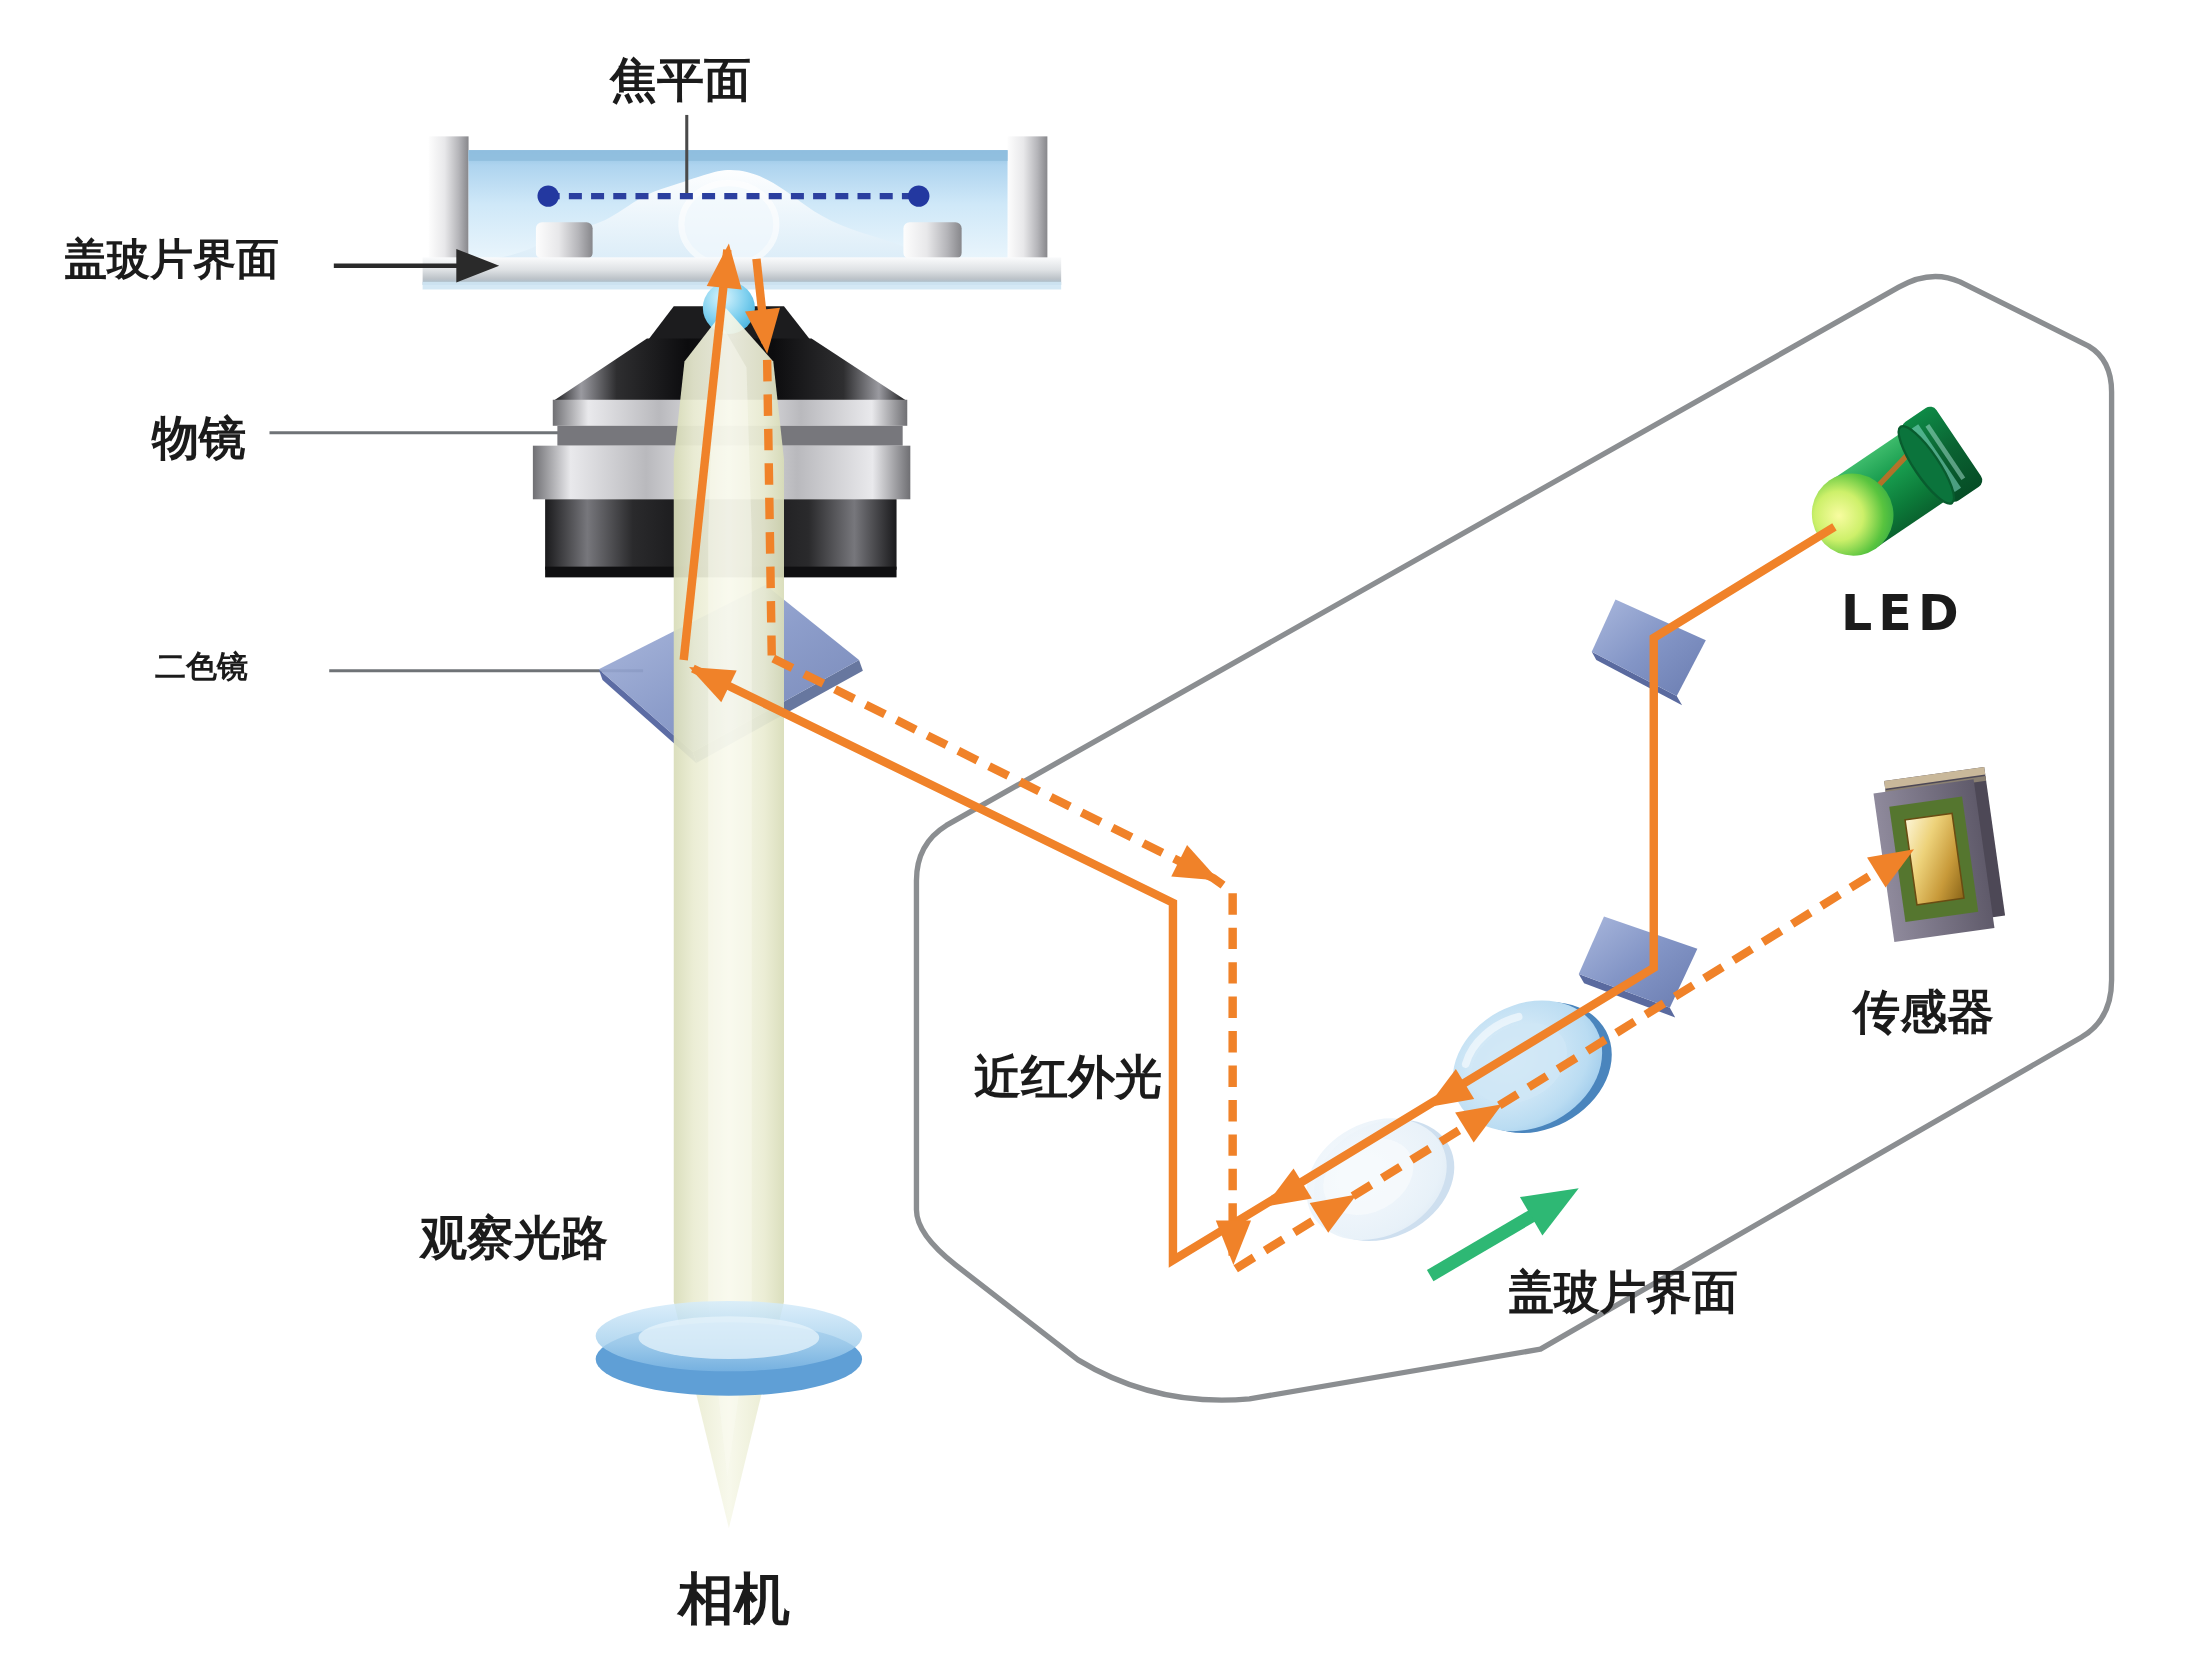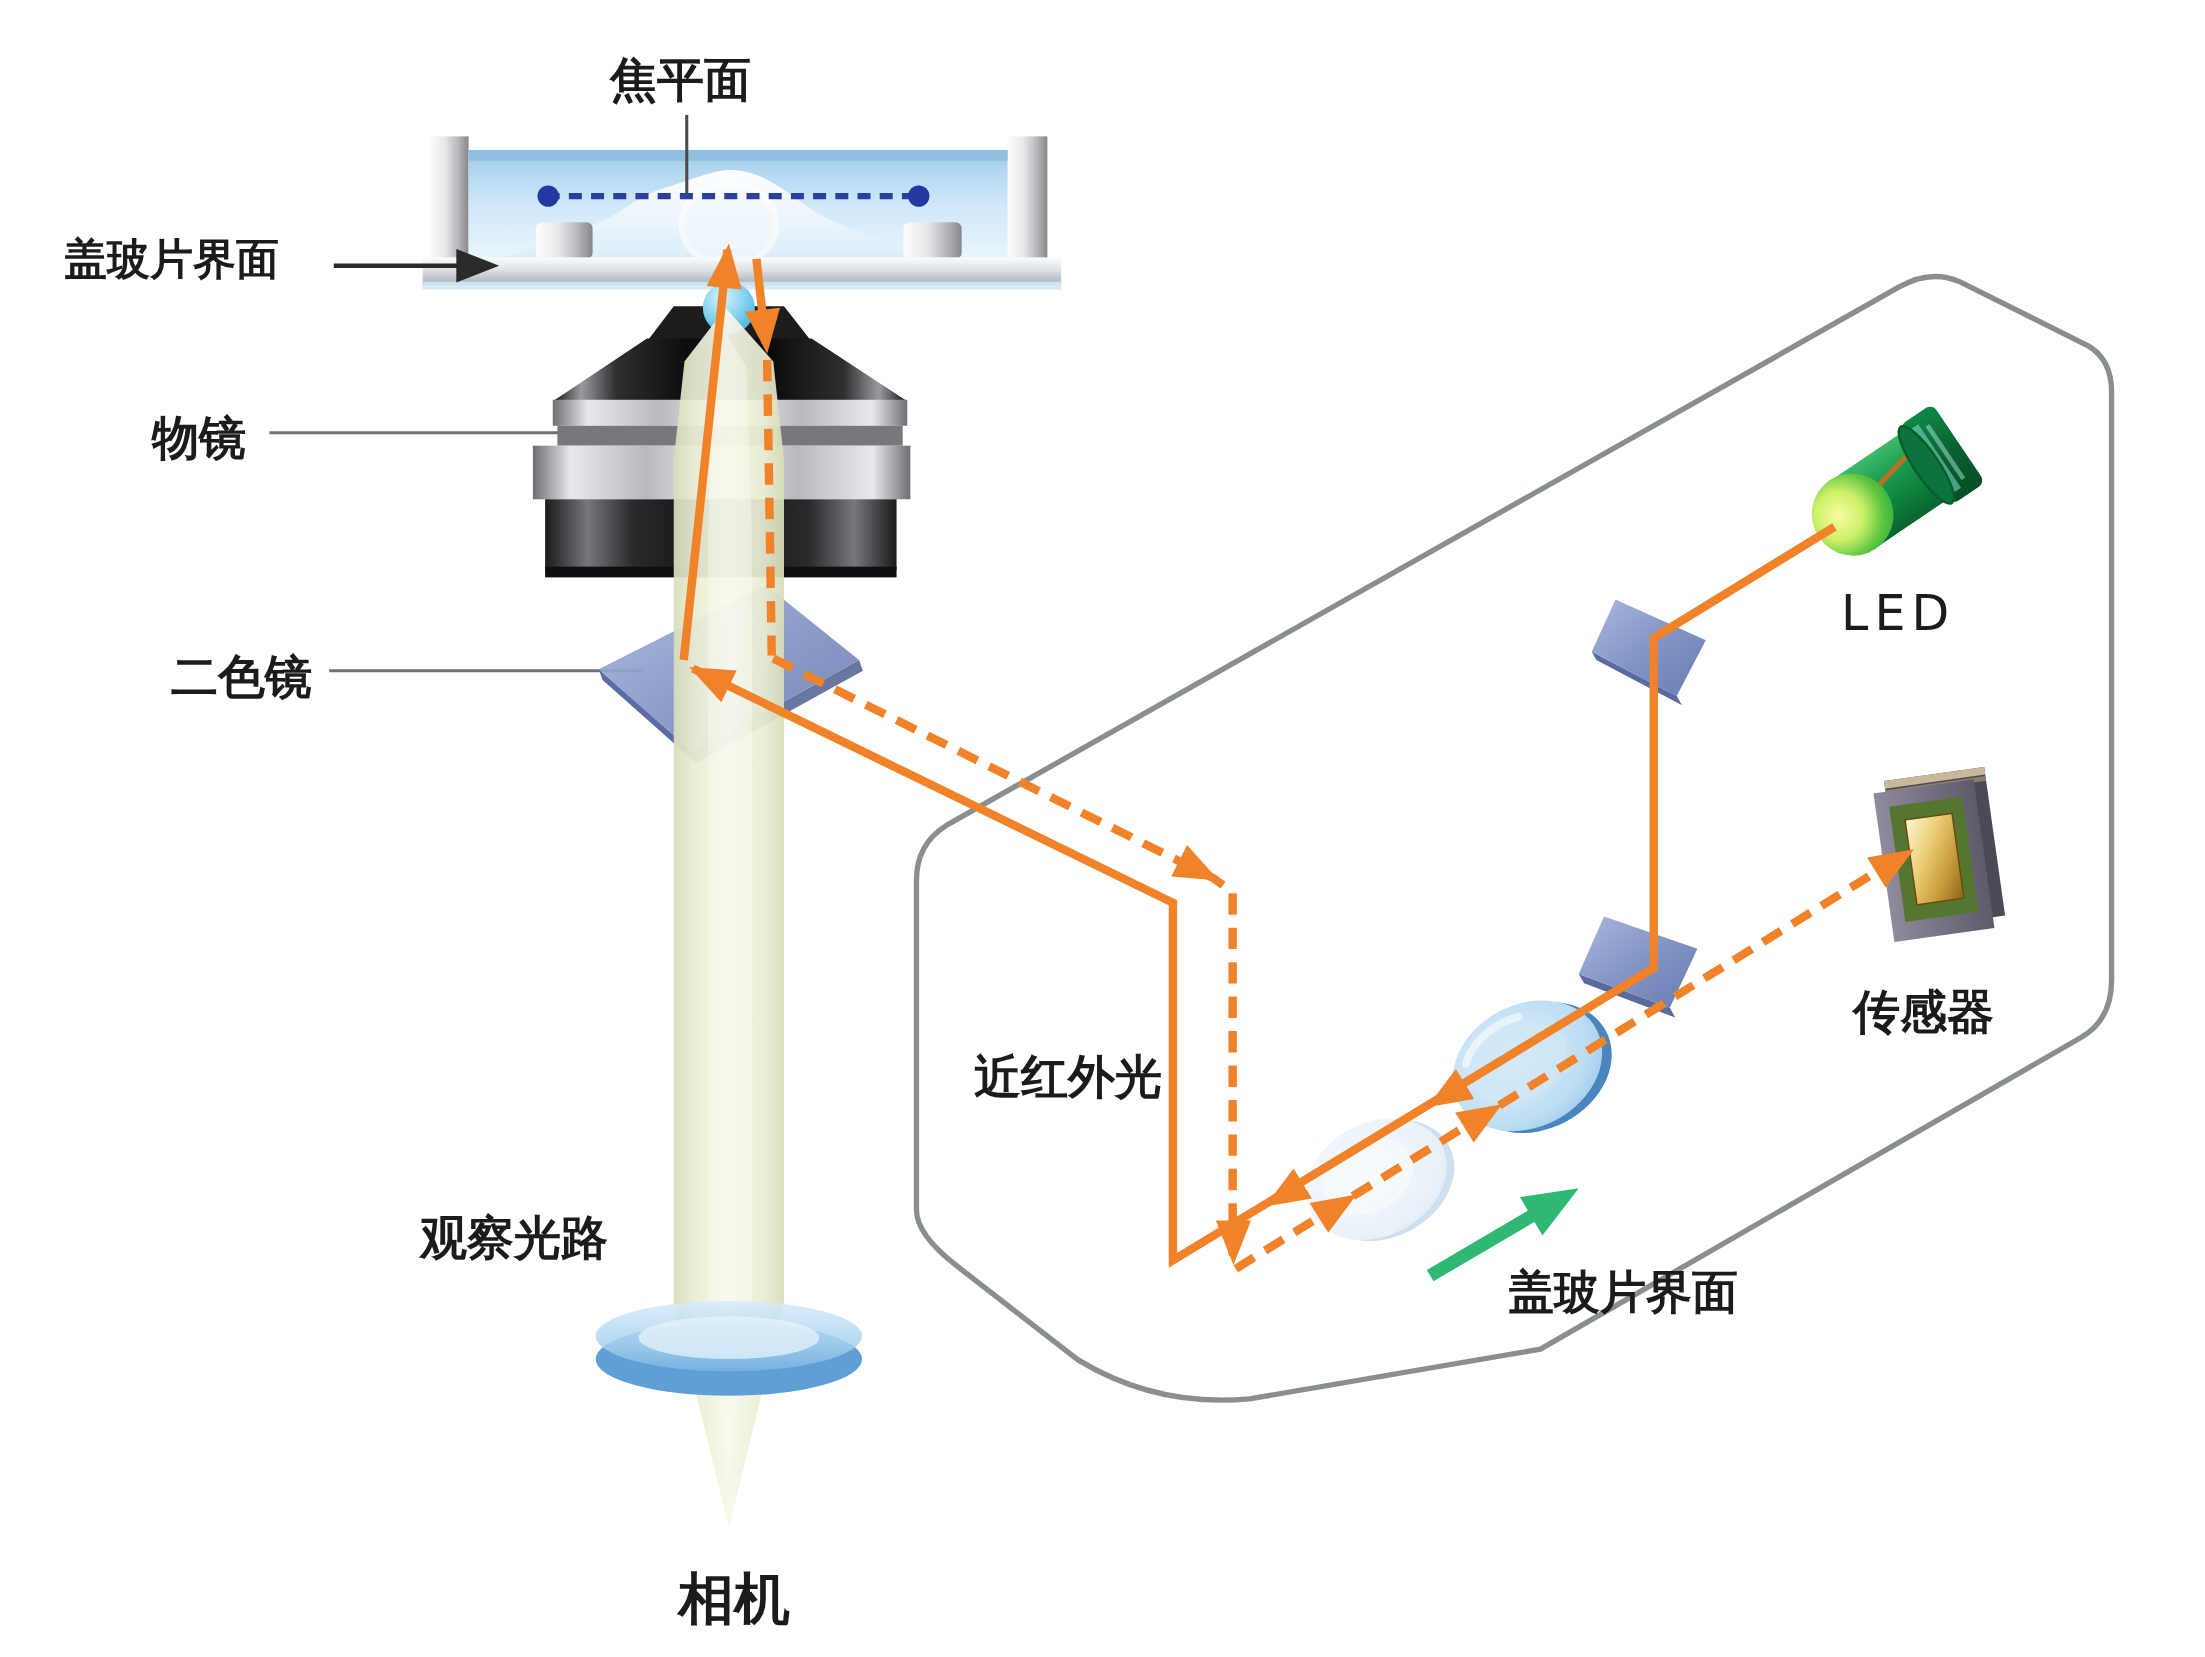--- a/index.html
+++ b/index.html
@@ -4,25 +4,25 @@
 <style>
   html,body{margin:0;padding:0;background:#ffffff;}
   #stage{position:relative;width:2205px;height:1657px;background:#ffffff;overflow:hidden;
          font-family:"DejaVu Sans","Liberation Sans",sans-serif;}
   #art{position:absolute;left:0;top:0;}
   .lbl{position:absolute;color:#1b1b1b;font-weight:600;white-space:nowrap;
        font-family:"DejaVu Sans","Liberation Sans",sans-serif;}
   .lbl-focal{left:610px;top:49px;font-size:47px;}
   .lbl-coverslip{left:64px;top:231px;font-size:43px;}
   .lbl-objective{left:152px;top:407px;font-size:47px;}
-  .lbl-dichroic{left:155px;top:646px;font-size:47px;margin-left:16px;}
+  .lbl-dichroic{left:155px;top:646px;font-size:31px;}
   .lbl-nir{left:962px;top:1046px;font-size:47px;margin-left:12px;}
   .lbl-obs{left:420px;top:1207px;font-size:47px;}
   .lbl-camera{left:678px;top:1562px;font-size:56px;}
-  .lbl-led{left:1841px;top:585px;font-size:49px;font-weight:400;letter-spacing:6.1px;}
+  .lbl-led{left:1841px;top:585px;font-size:49px;font-weight:700;letter-spacing:6.1px;}
   .lbl-sensor{left:1853px;top:949px;font-size:47px;margin-top:32px;}
   .lbl-offset{left:1508px;top:1262px;font-size:46px;}
 </style>
 </head>
 <body>
 
 <div id="stage">
 
 <svg id="art" width="2205" height="1657" viewBox="0 0 2880 2164">
   <defs>

